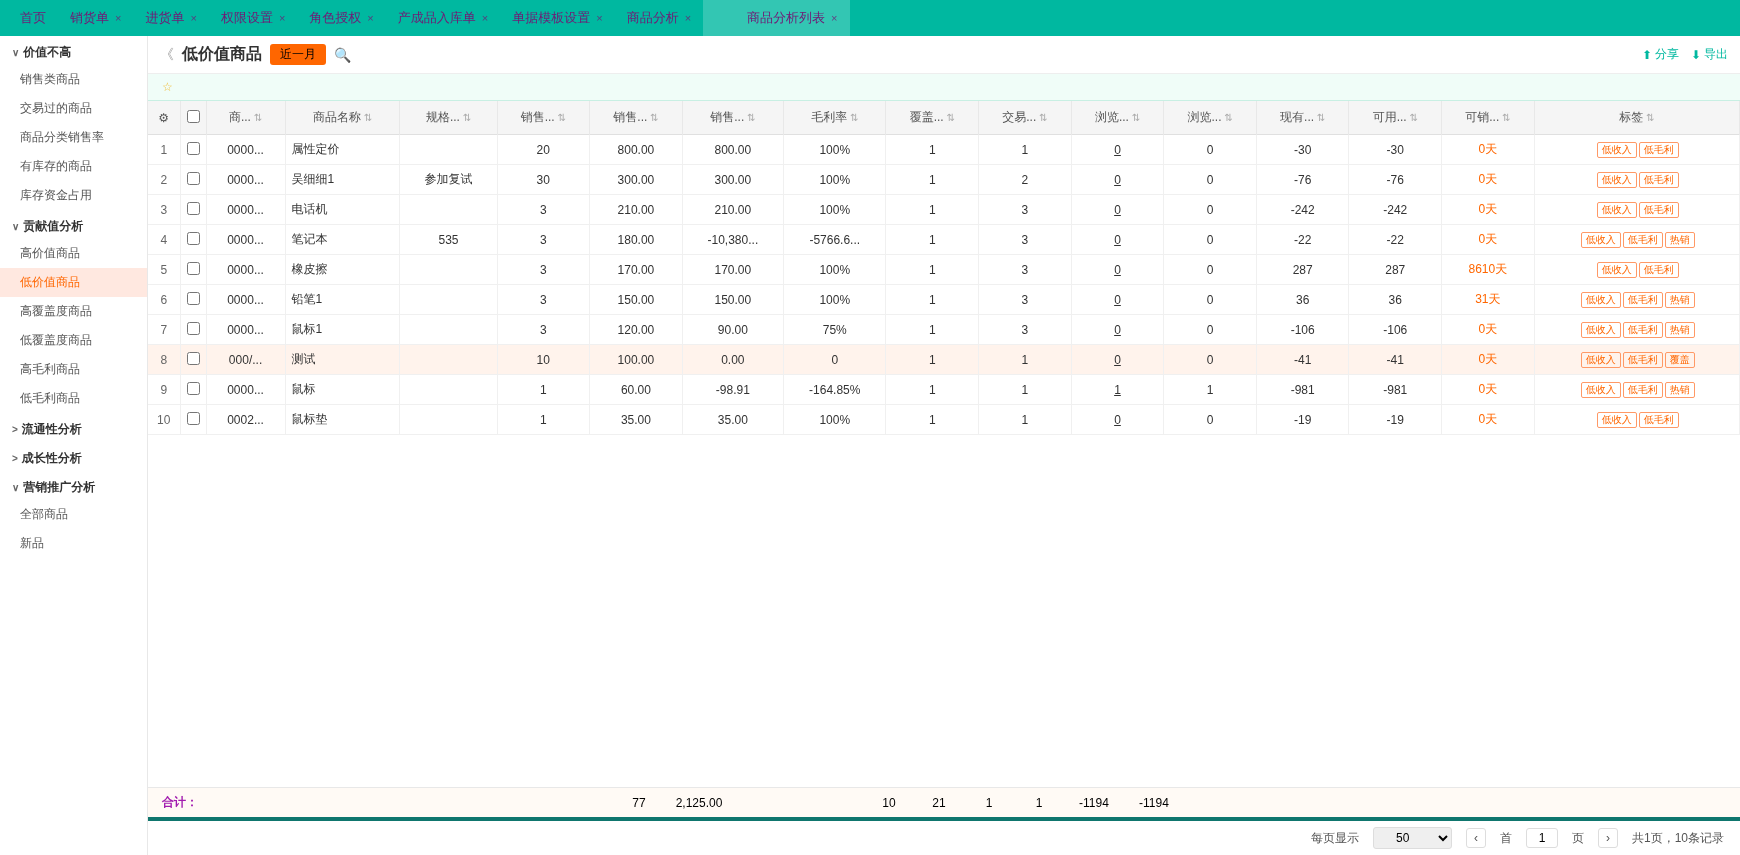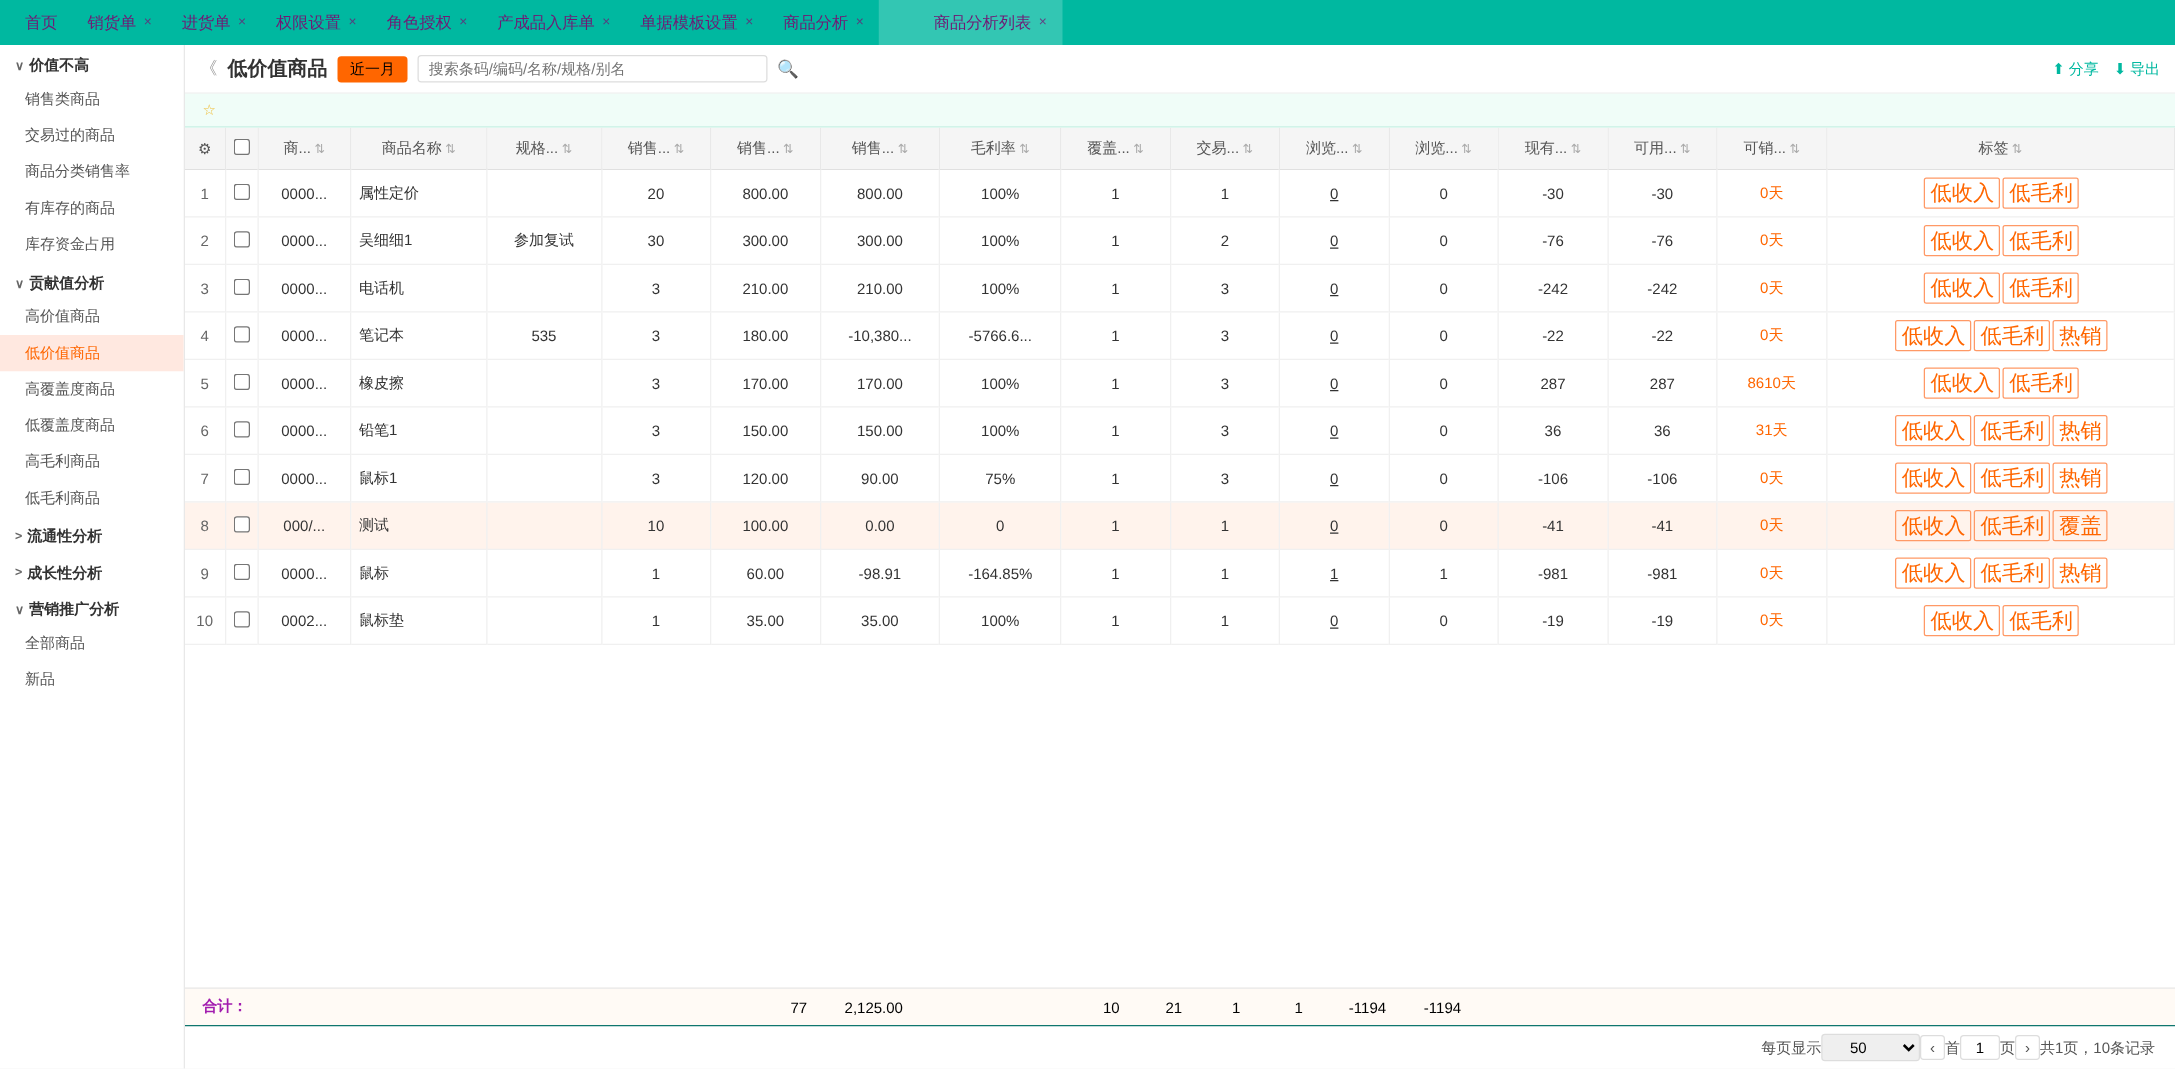--- a/index.html
+++ b/index.html
@@ -181,21 +181,21 @@
       border-right: 1px solid #f0f0f0;
       white-space: nowrap;
     }
     td.product-name { text-align: left; }
 
     .tag {
       display: inline-block;
       border: 1px solid;
       border-radius: 2px;
       padding: 0 4px;
-      font-size: 17px;
+      font-size: 10px;
       margin-left: 2px;
     }
     .tag-orange { color: #ff6600; border-color: #ff9966; }
     .days-orange { color: #ff6600; }
     .underline { text-decoration: underline; cursor: pointer; }
 
     
     .footer-totals {
       background: #fffaf5;
       border-top: 1px solid #e8e8e8;
@@ -208,26 +208,26 @@
       width: 200px;
       padding-left: 14px;
       color: #a21caf;
       font-weight: bold;
       flex-shrink: 0;
     }
 
     
     .pagination-bar {
       background: #fff;
-      border-top: 1px solid #0f766e;
+      border-top: 4px solid #0f766e;
       display: flex;
       align-items: center;
       justify-content: flex-end;
       padding: 6px 16px;
-      gap: 0;
+      gap: 14px;
       flex-shrink: 0;
       color: #555;
     }
     .page-size-select {
       border: 1px solid #ddd;
       border-radius: 3px;
       padding: 2px 18px;
       font-size: 12px;
     }
     .page-btn {
@@ -306,21 +306,20 @@
       </div>
       <div class="sidebar-item">全部商品</div>
       <div class="sidebar-item">新品</div>
     </div>
 
   <div class="content-area">
     <div class="content-header">
       <button class="collapse-btn">《</button>
       <span class="page-title">低价值商品</span>
       <button class="filter-btn">近一月</button>
-      <input class="search-box" type="text" placeholder="搜索条码/编码/名称/规格/别名" style="">
       <span class="search-icon">🔍</span>
       <div class="header-actions">
         <button class="action-btn">
           <span>⬆</span>
           <span>分享</span>
         </button>
         <button class="action-btn">
           <span>⬇</span>
           <span>导出</span>
         </button>

